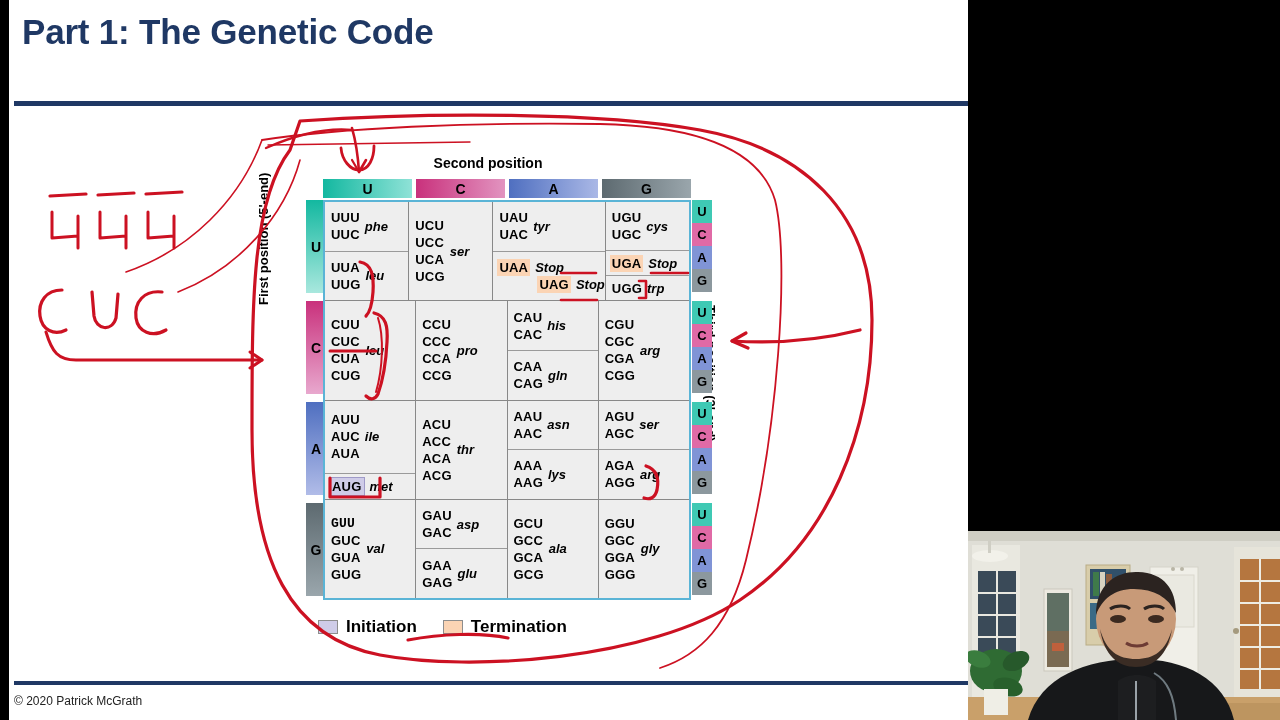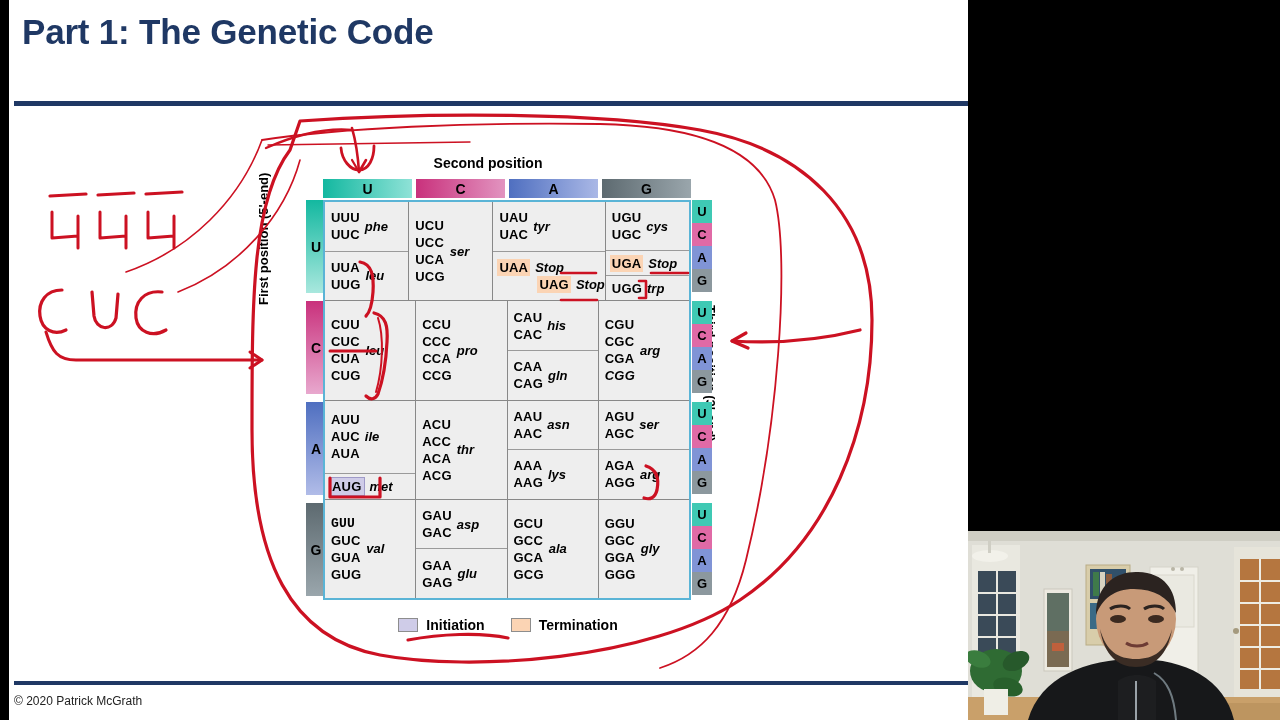--- a/index.html
+++ b/index.html
@@ -136,22 +136,22 @@
     display: flex; align-items: center; justify-content: center;
   }
   .tp-u { background: #3fc9b4; }
   .tp-c { background: #e06aa6; }
   .tp-a { background: #8094d6; }
   .tp-g { background: #8c989e; }
 
   
   #legend {
     position: absolute; left: 40px; top: 462px; width: 380px;
-    display: flex; align-items: center; justify-content: center; gap: 8px;
-    font-size: 14px; font-weight: bold; color: #000;
+    display: flex; align-items: center; justify-content: flex-start; gap: 8px;
+    font-size: 17px; font-weight: bold; color: #000;
   }
   .swatch { width: 20px; height: 14px; border: 1px solid #8d8d8d; display: inline-block; }
   .sw-init { background: #cfcce8; }
   .sw-term { background: #fbd4b4; }
   .legend-gap { width: 10px; }
 
   
   #ink {
     position: absolute; left: 0; top: 0; width: 968px; height: 720px;
     pointer-events: none;
@@ -370,21 +370,21 @@
                 <div class="codons">
                   <div style="display: flex; align-items: baseline;">
                     <span class="codon">CGU</span>
                   </div>
                   <div style="display: flex; align-items: baseline;">
                     <span class="codon">CGC</span>
                   </div>
                   <div style="display: flex; align-items: baseline;">
                     <span class="codon">CGA</span>
                   </div>
-                  <div style="display: flex; align-items: center; font-style: italic;">
+                  <div style="display: flex; align-items: center;">
                     <span class="codon">CGG</span>
                   </div>
                 </div>
                 <span class="aa aa-mid">arg</span>
               </div>
             </div>
           </div>
           <div class="grid-row">
             <div class="grid-cell">
               <div class="subgroup" style="flex-grow: 3;">

